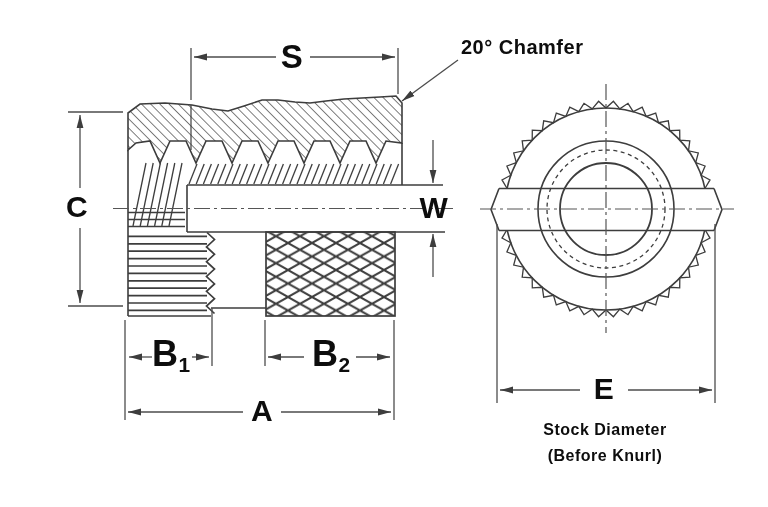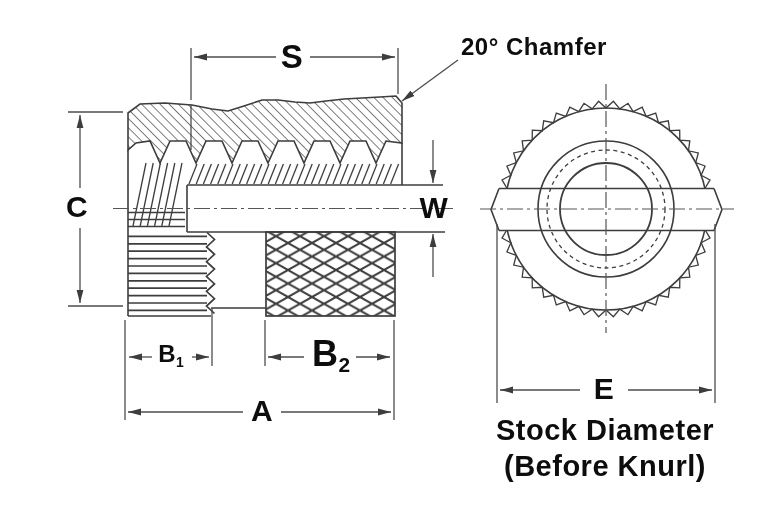--- a/index.html
+++ b/index.html
@@ -10,22 +10,22 @@
   .canvas svg{position:absolute;left:0;top:0;}
   .lbl{
     position:absolute;transform:translate(-50%,-50%);
     font-weight:700;color:#0d0d0d;line-height:1;white-space:nowrap;
     letter-spacing:.5px;
   }
   .lbl .sub{font-size:.58em;vertical-align:-0.32em;letter-spacing:0;}
   .lbl.left-anchor{transform:translate(0,-50%);}
   .dim{font-size:30px;}
   .dim-s{font-size:33px;}
-  .note{font-size:24px;}
-  .caption{font-size:29px;}
+  .note{font-size:20px;}
+  .caption{font-size:16px;}
 </style>
 </head>
 <body>
 
 <div class="canvas">
 
 <svg width="768" height="507" viewBox="0 0 768 507">
   <defs>
     <pattern id="hatch" width="6.5" height="6.5" patternUnits="userSpaceOnUse" patternTransform="rotate(-45)">
       <line x1="0" y1="0" x2="0" y2="6.5" stroke="#464646" stroke-width="1.4"></line>
@@ -181,24 +181,24 @@
       <line x1="580" y1="390" x2="500" y2="390" marker-end="url(#arrow)"></line>
       <line x1="628" y1="390" x2="712" y2="390" marker-end="url(#arrow)"></line>
     </g>
   </g>
 </svg>
 
 <div class="lbl dim dim-s" style="left:292px;top:56px">S</div>
 <div class="lbl note left-anchor" style="left:461px;top:47px">20° Chamfer</div>
 <div class="lbl dim" style="left:77px;top:207px">C</div>
 <div class="lbl dim" style="left:434px;top:208px">W</div>
-<div class="lbl dim" style="left:171px;top:356px;font-size:24px">
+<div class="lbl dim" style="left:171px;top:356px;font-size:36px">
   <span>B</span><span class="sub">1</span>
 </div>
 <div class="lbl dim" style="left:331px;top:356px;font-size:36px">
   <span>B</span><span class="sub">2</span>
 </div>
 <div class="lbl dim" style="left:262px;top:411px">A</div>
 <div class="lbl dim" style="left:604px;top:389px">E</div>
 <div class="lbl caption" style="left:605px;top:430px">Stock Diameter</div>
-<div class="lbl caption" style="left:605px;top:466px">(Before Knurl)</div>
+<div class="lbl caption" style="left:605px;top:456px">(Before Knurl)</div>
 
 </div>
 
 </body></html>

